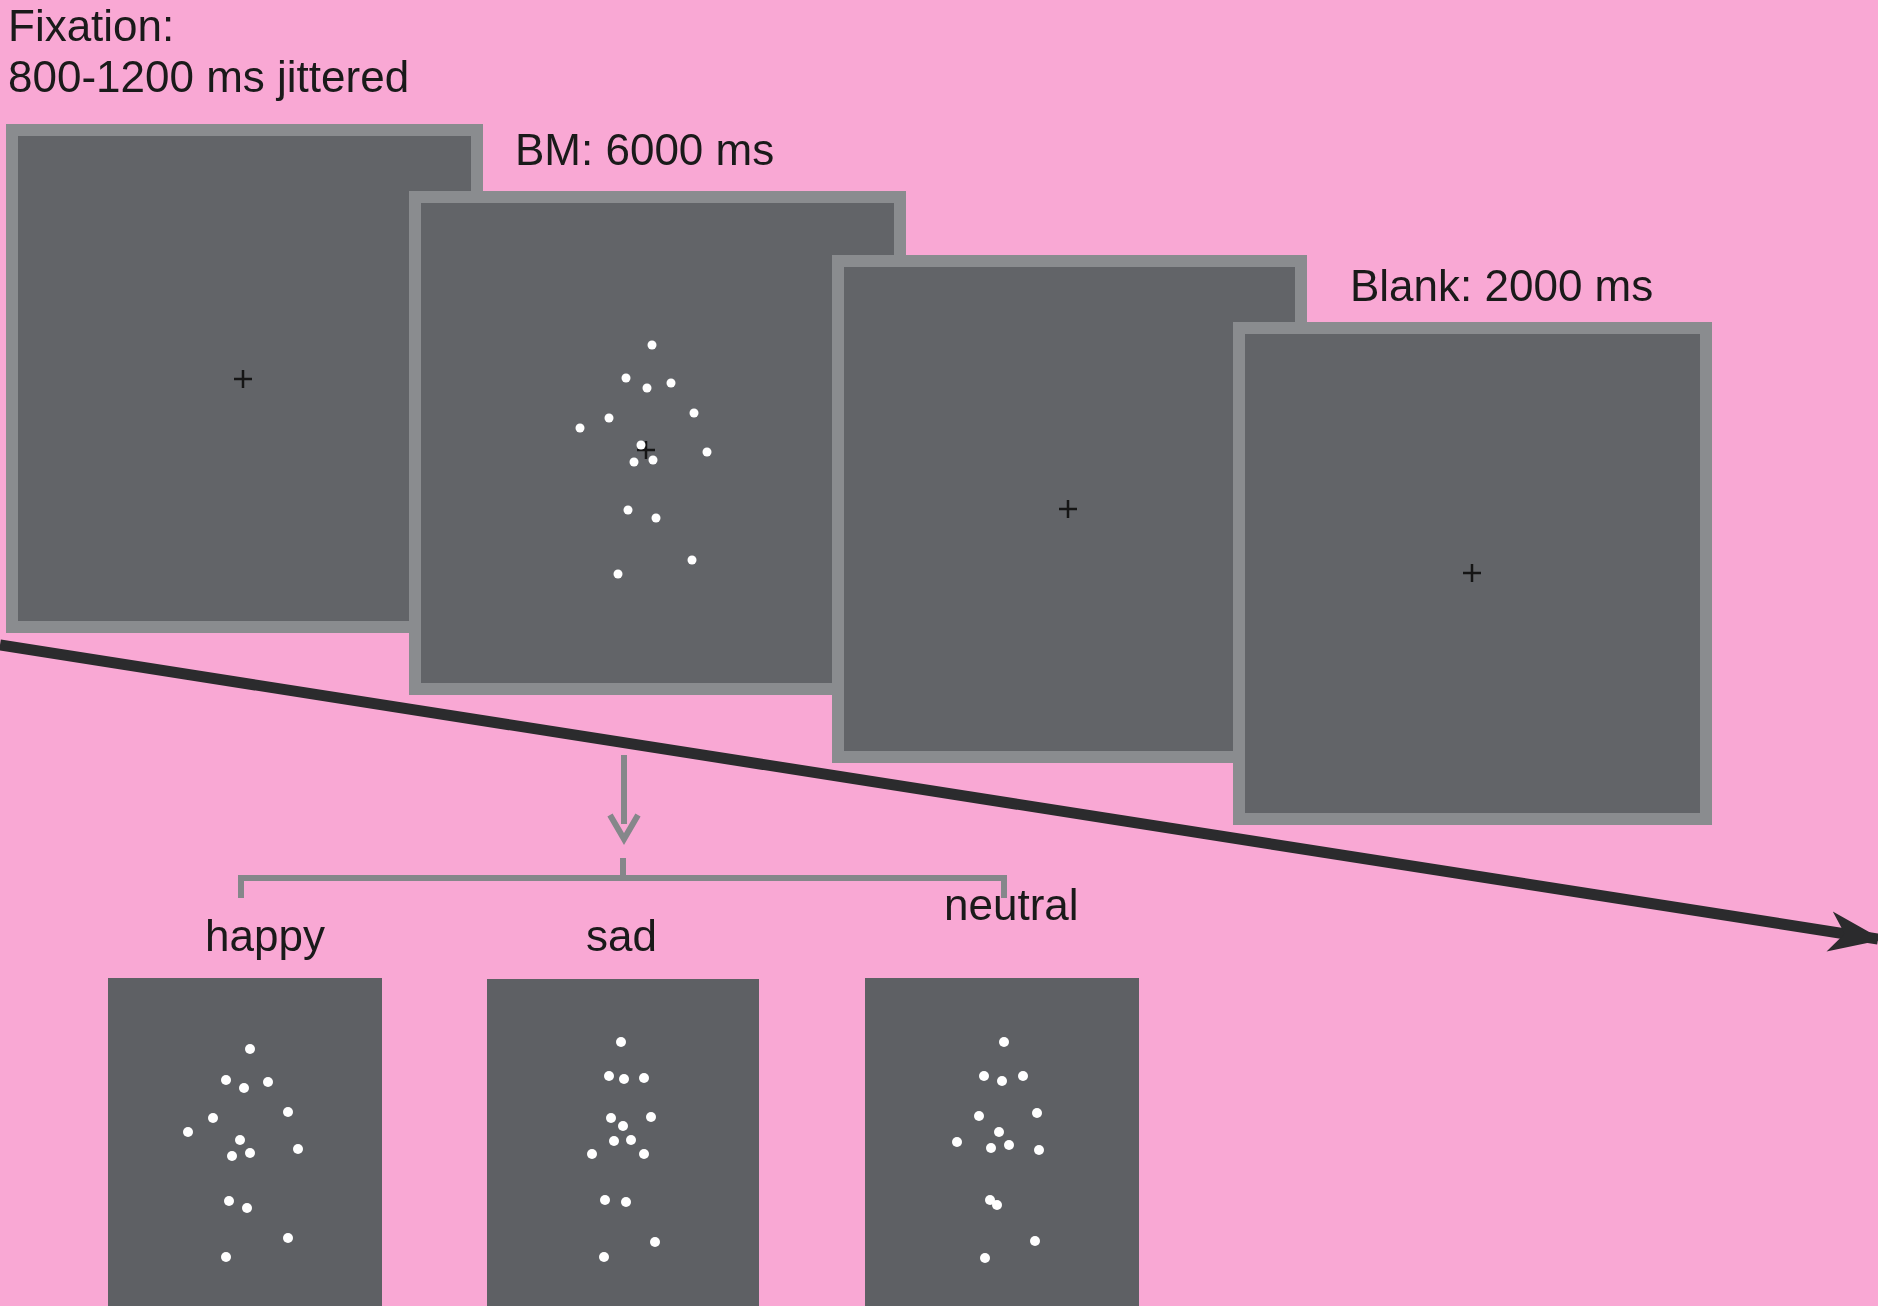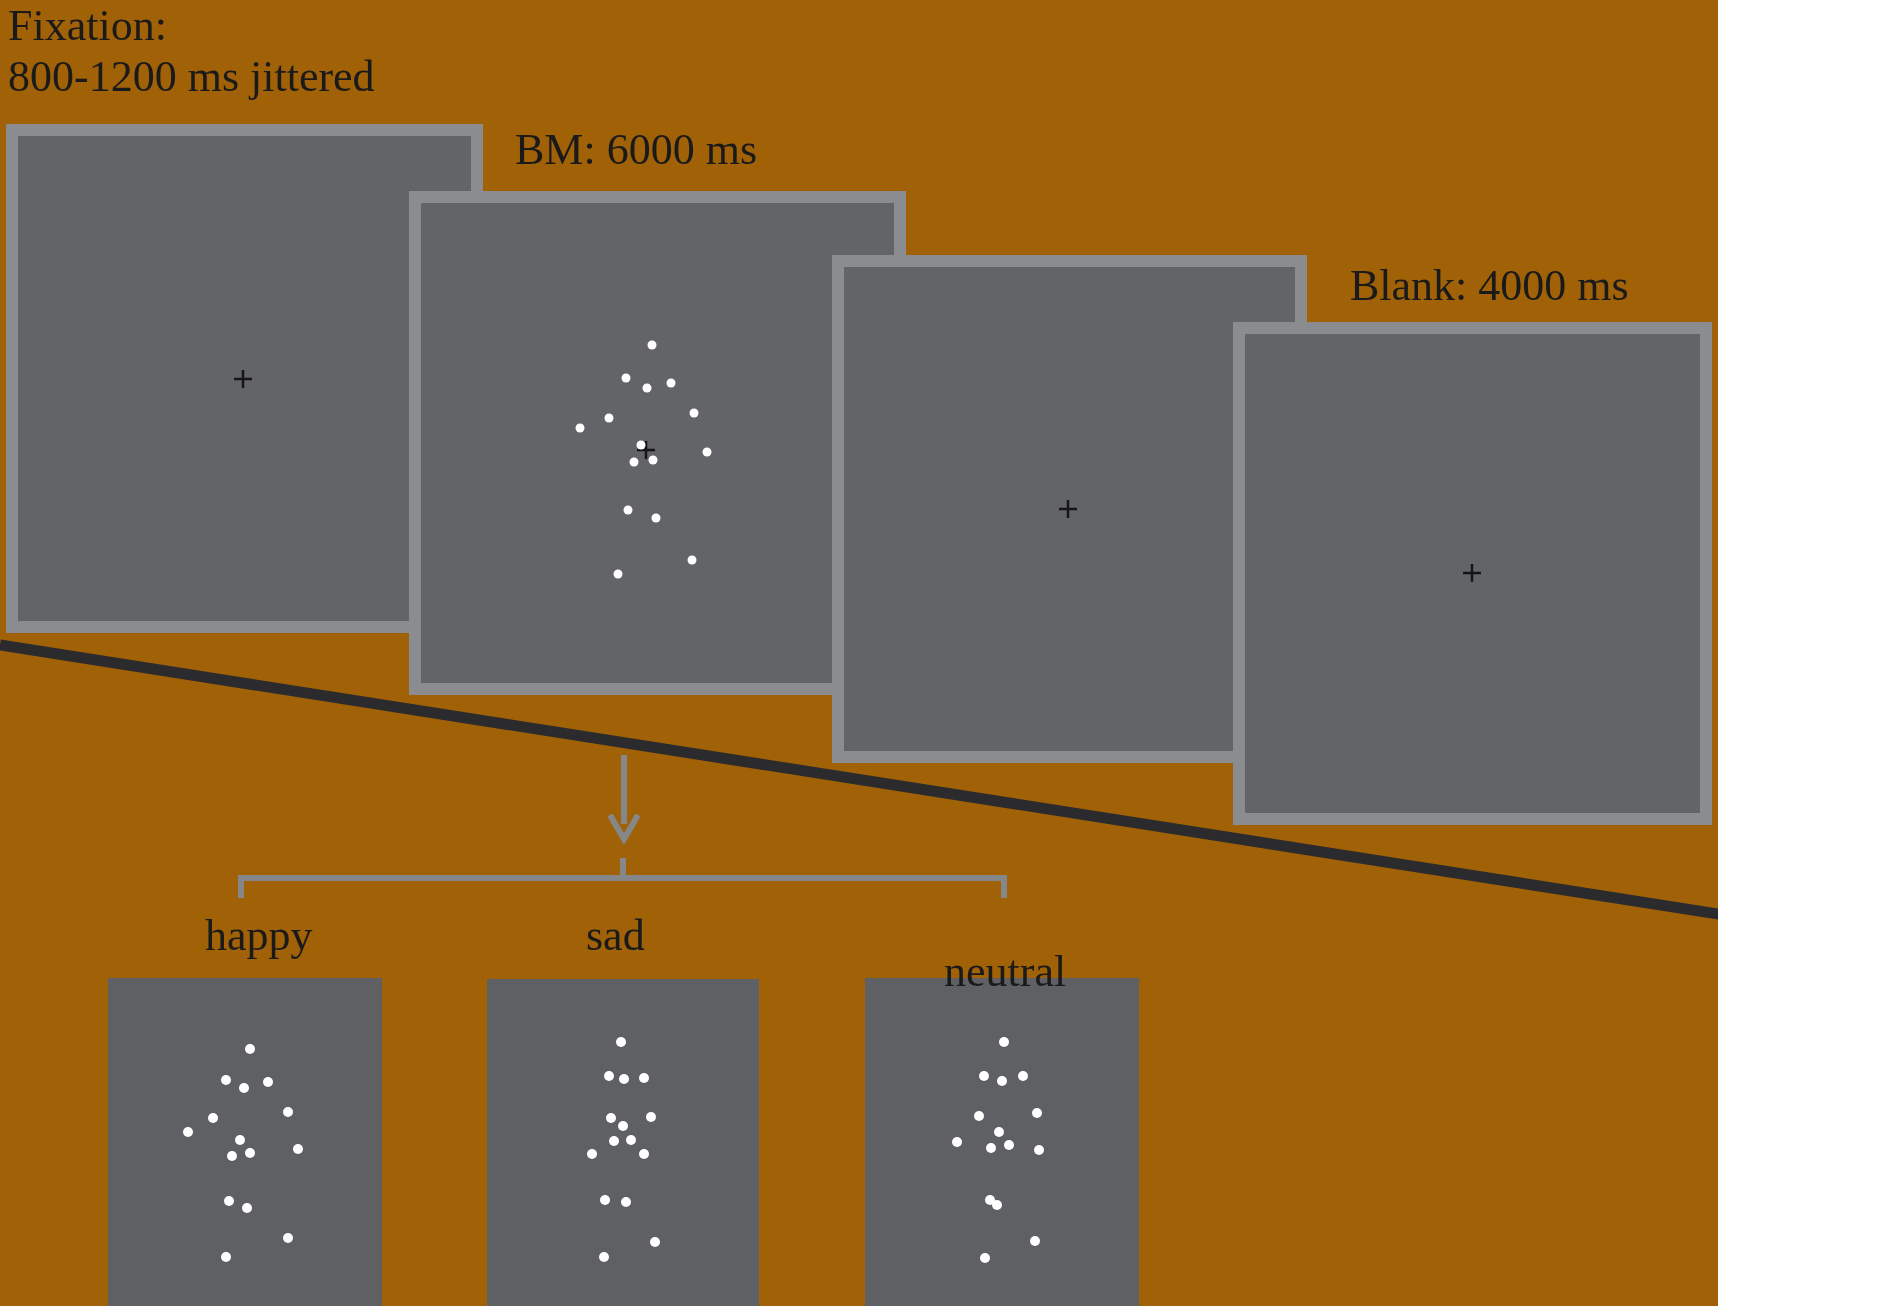--- a/index.html
+++ b/index.html
@@ -1,37 +1,37 @@
 <!DOCTYPE html>
 <html><head>
 <meta charset="utf-8">
 <style>
   html,body{margin:0;padding:0;background:#ffffff;}
   .canvas{
     position:relative;
-    width:1718px;height:1306px;
-    background:#a16207;
+    width:1878px;height:1306px;
+    background:#f9a8d4;
     overflow:hidden;
-    font-family:Liberation Serif, serif;
+    font-family:Liberation Sans, sans-serif;
   }
   #scene-svg{position:absolute;left:0;top:0;}
   .lbl{
     position:absolute;
     color:#1a1a1a;
     font-size:44px;
     line-height:56px;
     white-space:nowrap;
   }
   #lbl-fixation{left:8px;top:0;line-height:51px;}
   #lbl-bm{left:515px;top:122px;}
   #lbl-wait{left:913px;top:190px;}
   #lbl-blank{left:1350px;top:258px;}
   #lbl-happy{left:205px;top:908px;}
   #lbl-sad{left:586px;top:908px;}
-  #lbl-neutral{left:944px;top:944px;}
+  #lbl-neutral{left:944px;top:877px;}
 </style>
 </head>
 <body>
 
 <div class="canvas">
 
   <svg id="scene-svg" width="1890" height="1306" viewBox="0 0 1890 1306">
     <defs>
       <marker id="arrowhead" viewBox="0 0 16 12" refX="14.5" refY="6" markerUnits="userSpaceOnUse" markerWidth="54" markerHeight="42" orient="auto">
         <path d="M0,0 L16,6 L0,12 L4.5,6 Z" fill="#2b2b2d"></path>
@@ -114,18 +114,18 @@
         <circle cx="1035" cy="1241" r="5" fill="#ffffff"></circle>
         <circle cx="985" cy="1258" r="5" fill="#ffffff"></circle>
       </g>
   </svg>
 
   <div class="lbl" id="lbl-fixation" style="color: rgb(26, 26, 26);">
     <div>Fixation:</div>
     <div>800-1200 ms jittered</div>
   </div>
   <div class="lbl" id="lbl-bm" style="color: rgb(26, 26, 26);">BM: 6000 ms</div>
-  <div class="lbl" id="lbl-blank" style="color: rgb(26, 26, 26);">Blank: 4000 ms</div>
+  <div class="lbl" id="lbl-blank" style="color: rgb(26, 26, 26);">Blank: 2000 ms</div>
   <div class="lbl" id="lbl-happy" style="color: rgb(26, 26, 26);">happy</div>
   <div class="lbl" id="lbl-sad" style="color: rgb(26, 26, 26);">sad</div>
   <div class="lbl" id="lbl-neutral" style="color: rgb(26, 26, 26);">neutral</div>
 
 </div>
 
 </body></html>

